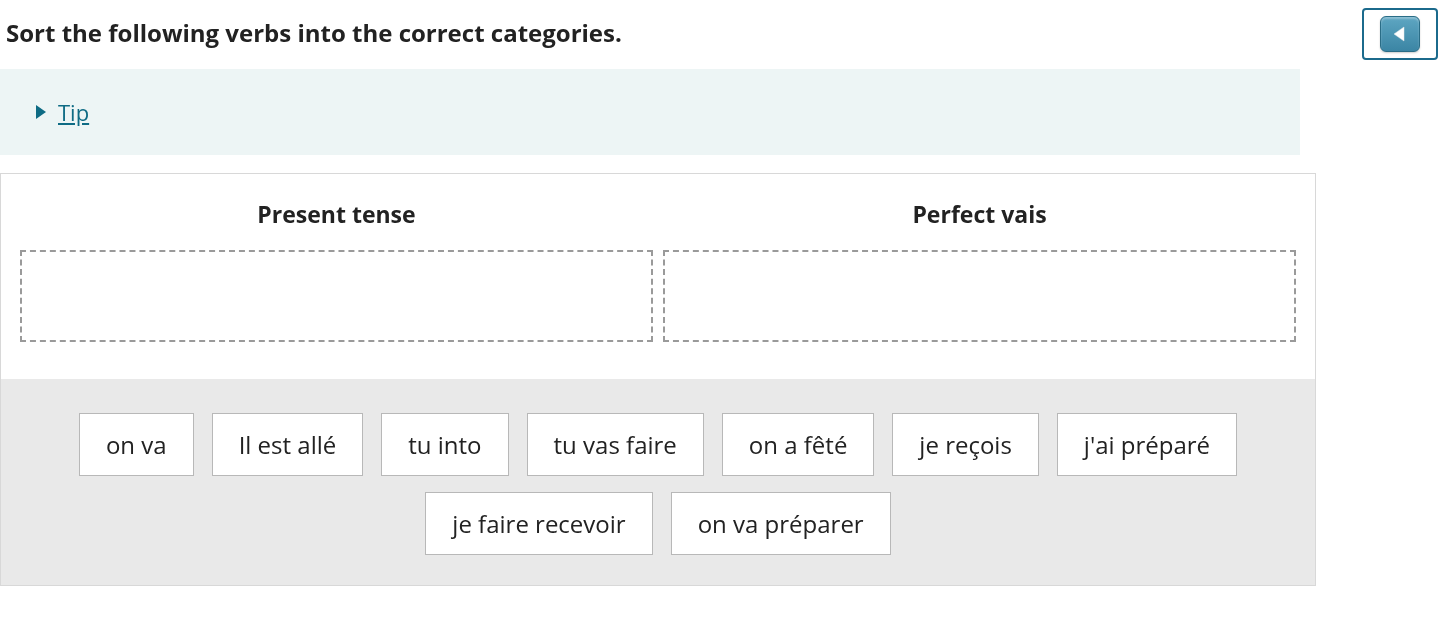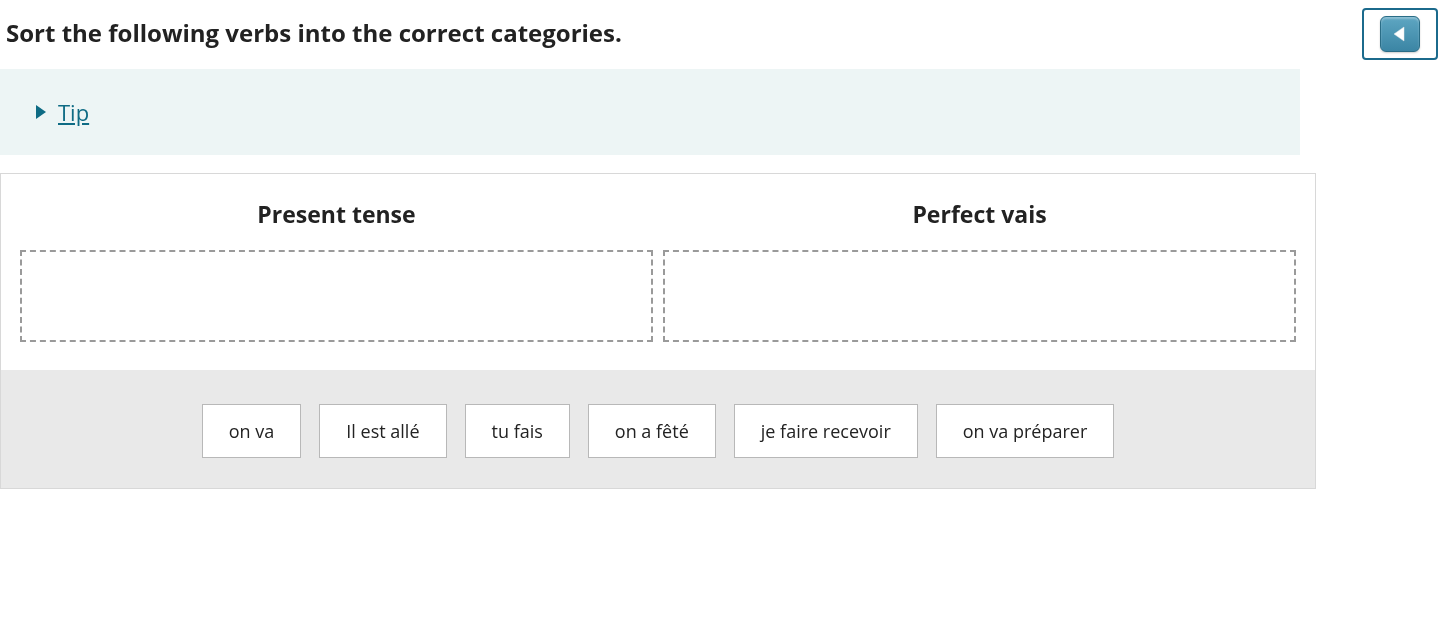--- a/index.html
+++ b/index.html
@@ -72,21 +72,21 @@
     margin-right: 12px;
     text-decoration: none;
   }
   .exercise-box {
     width: 1316px;
     border: 1px solid #d8d8d8;
     background: #fff;
   }
   .categories {
     display: flex;
-    padding: 24px 18px 28px 18px;
+    padding: 24px 18px 37px 18px;
     gap: 8px;
   }
   .cat-col {
     flex: 1;
     display: flex;
     flex-direction: column;
     align-items: stretch;
   }
   .cat-header {
     text-align: center;
@@ -106,21 +106,21 @@
     padding: 34px 40px 30px 40px;
     display: flex;
     flex-wrap: wrap;
     justify-content: center;
     gap: 16px 18px;
   }
   .token {
     background: #fff;
     border: 1px solid #b8b8b8;
     padding: 14px 26px;
-    font-size: 18px;
+    font-size: 24px;
     color: #222;
     cursor: grab;
     user-select: none;
   }
 </style>
 </head>
 <body>
 
 <div class="top-area">
   <div class="instruction">Sort the following verbs into the correct categories.</div>
@@ -148,18 +148,21 @@
     </div>
     <div class="cat-col">
       <div class="cat-header">Perfect vais</div>
       <div class="dropzone"></div>
     </div>
   </div>
 
   <div class="tokens-area">
     <div class="token">on va</div>
     <div class="token">Il est allé</div>
-    <div class="token">tu fais</div>
+    <div class="token">tu into</div>
+    <div class="token">tu vas faire</div>
     <div class="token">on a fêté</div>
+    <div class="token">je reçois</div>
+    <div class="token">j'ai préparé</div>
     <div class="token">je faire recevoir</div>
     <div class="token">on va préparer</div>
   </div>
 </div>
 
 </body></html>

